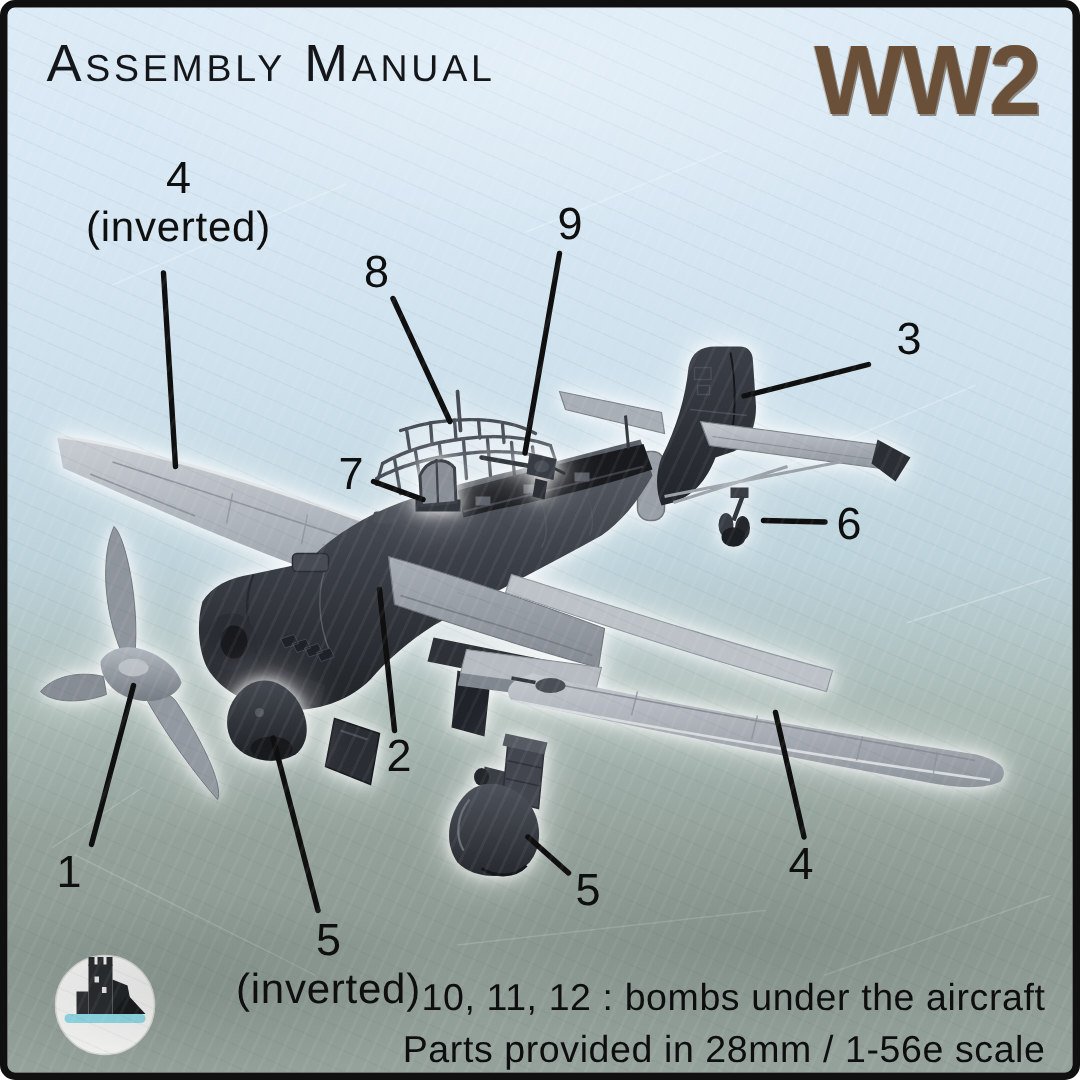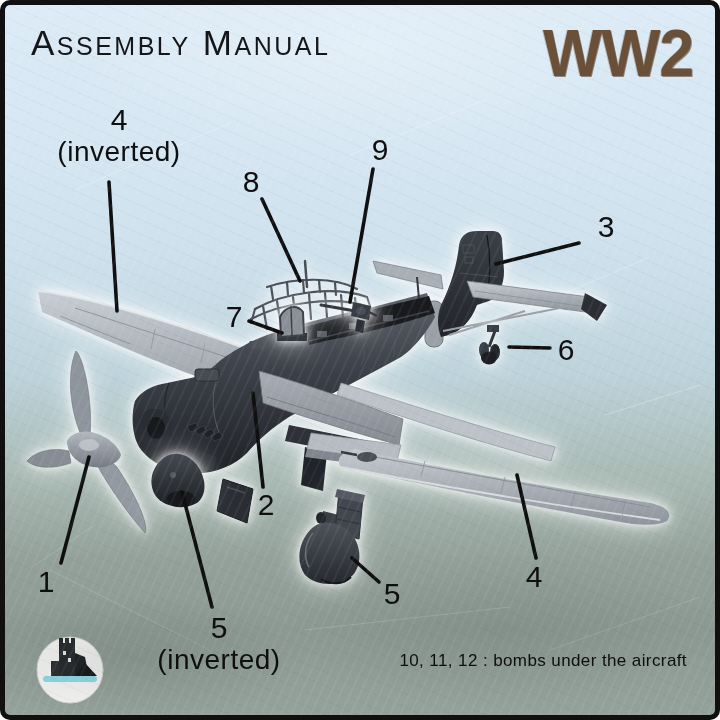--- a/index.html
+++ b/index.html
@@ -40,22 +40,22 @@
     text-shadow:1px 1px 0 rgba(74,54,36,.55), -1px 0 0 rgba(120,94,64,.35);
     z-index:5;
   }
   .callout{
     position:absolute;transform:translate(-50%,-50%);
     color:#0f0f0f;text-align:center;z-index:6;line-height:1;
   }
   .co-num{font-size:30px;font-weight:400;}
   .co-note{font-size:28px;font-weight:400;margin-top:3px;letter-spacing:.5px;}
   .footer{
-    position:absolute;right:28px;text-align:left;color:#0e0e0e;
-    font-size:17px;letter-spacing:.4px;z-index:5;
+    position:absolute;right:18px;text-align:left;color:#0e0e0e;
+    font-size:25px;letter-spacing:.4px;z-index:5;
   }
   .footer.line1{top:646px;}
   .footer.line2{top:681px;}
 </style>
 </head>
 <body>
 
 <div class="frame">
 
   <svg class="scene" width="720" height="720" viewBox="0 0 720 720">
@@ -306,14 +306,15 @@
     <div class="co-num">7</div>
   </div>
   <div class="callout" style="left:246px;top:177px;">
     <div class="co-num">8</div>
   </div>
   <div class="callout" style="left:375px;top:145px;">
     <div class="co-num">9</div>
   </div>
 
   <div class="footer line1">10, 11, 12 : bombs under the aircraft</div>
+  <div class="footer line2">Parts provided in 28mm / 1-56e scale</div>
 
 </div>
 
 </body></html>

